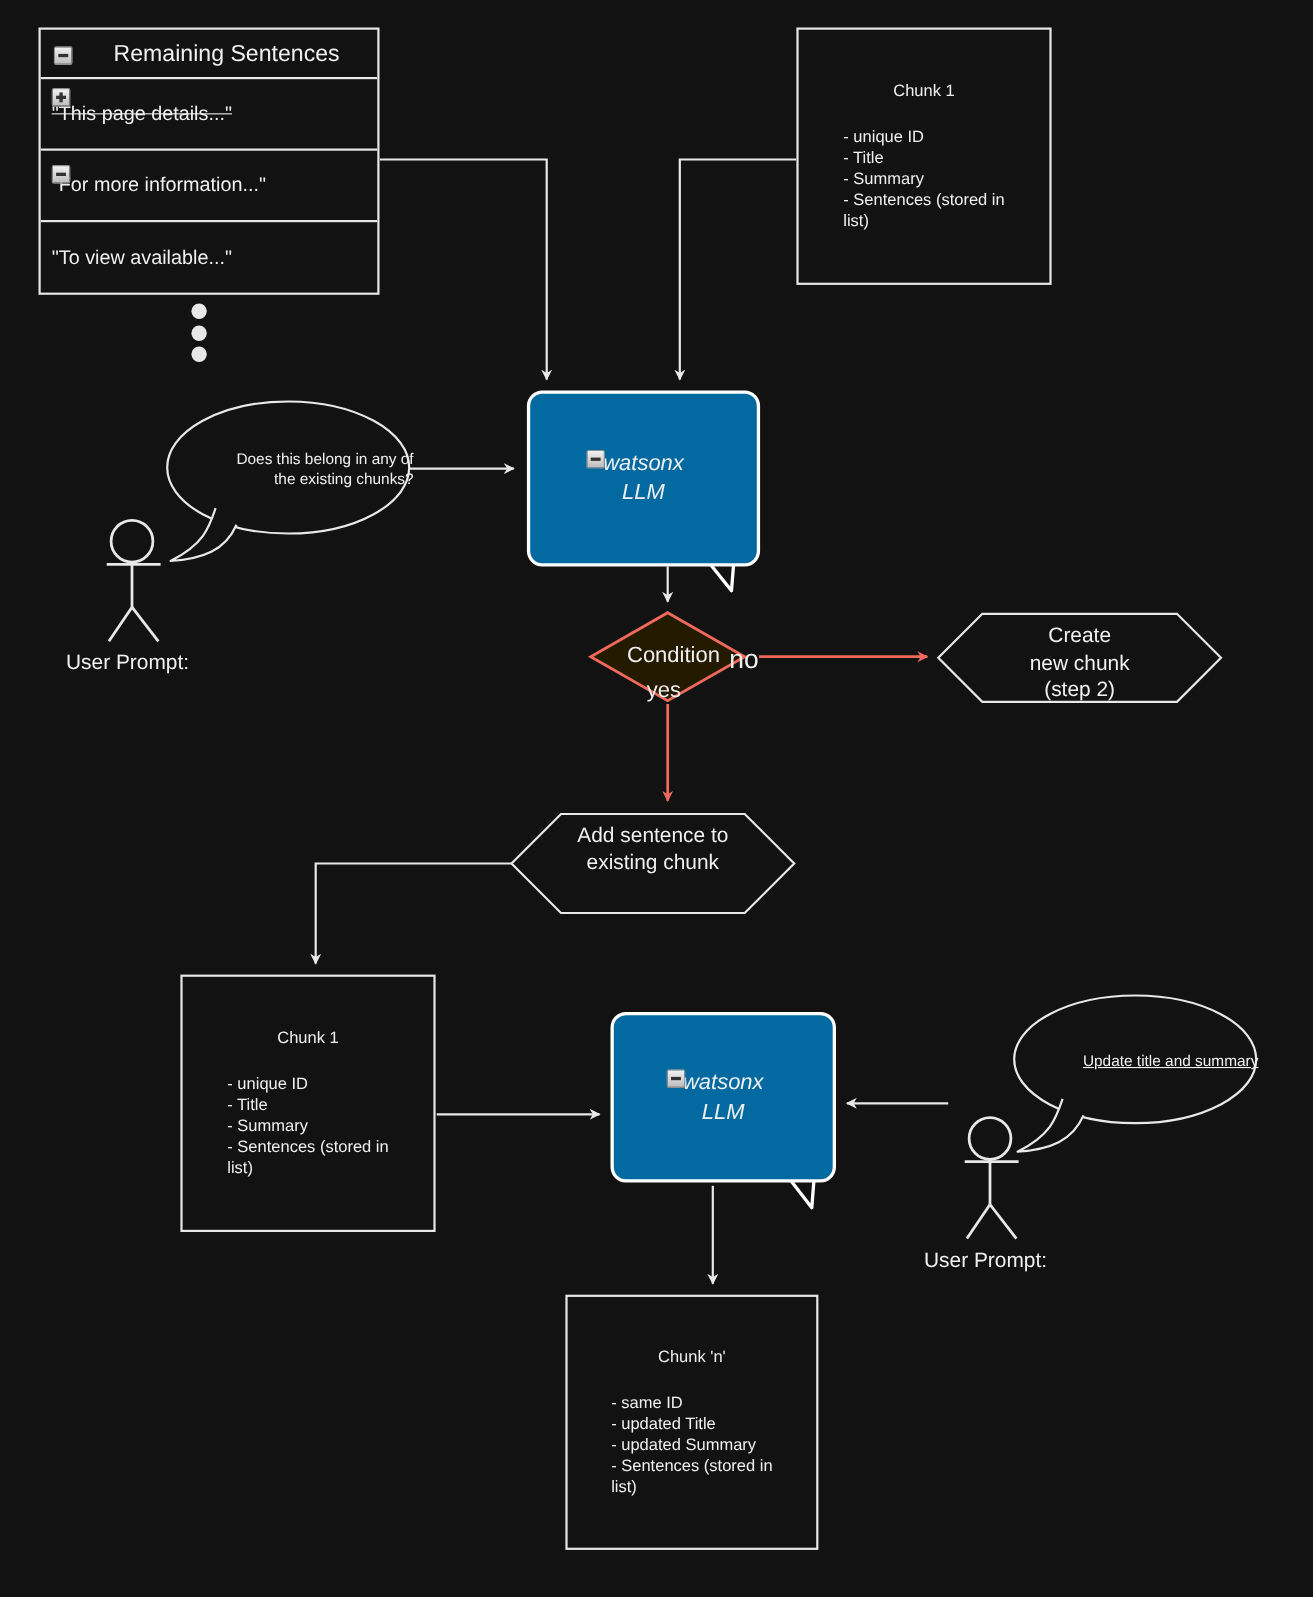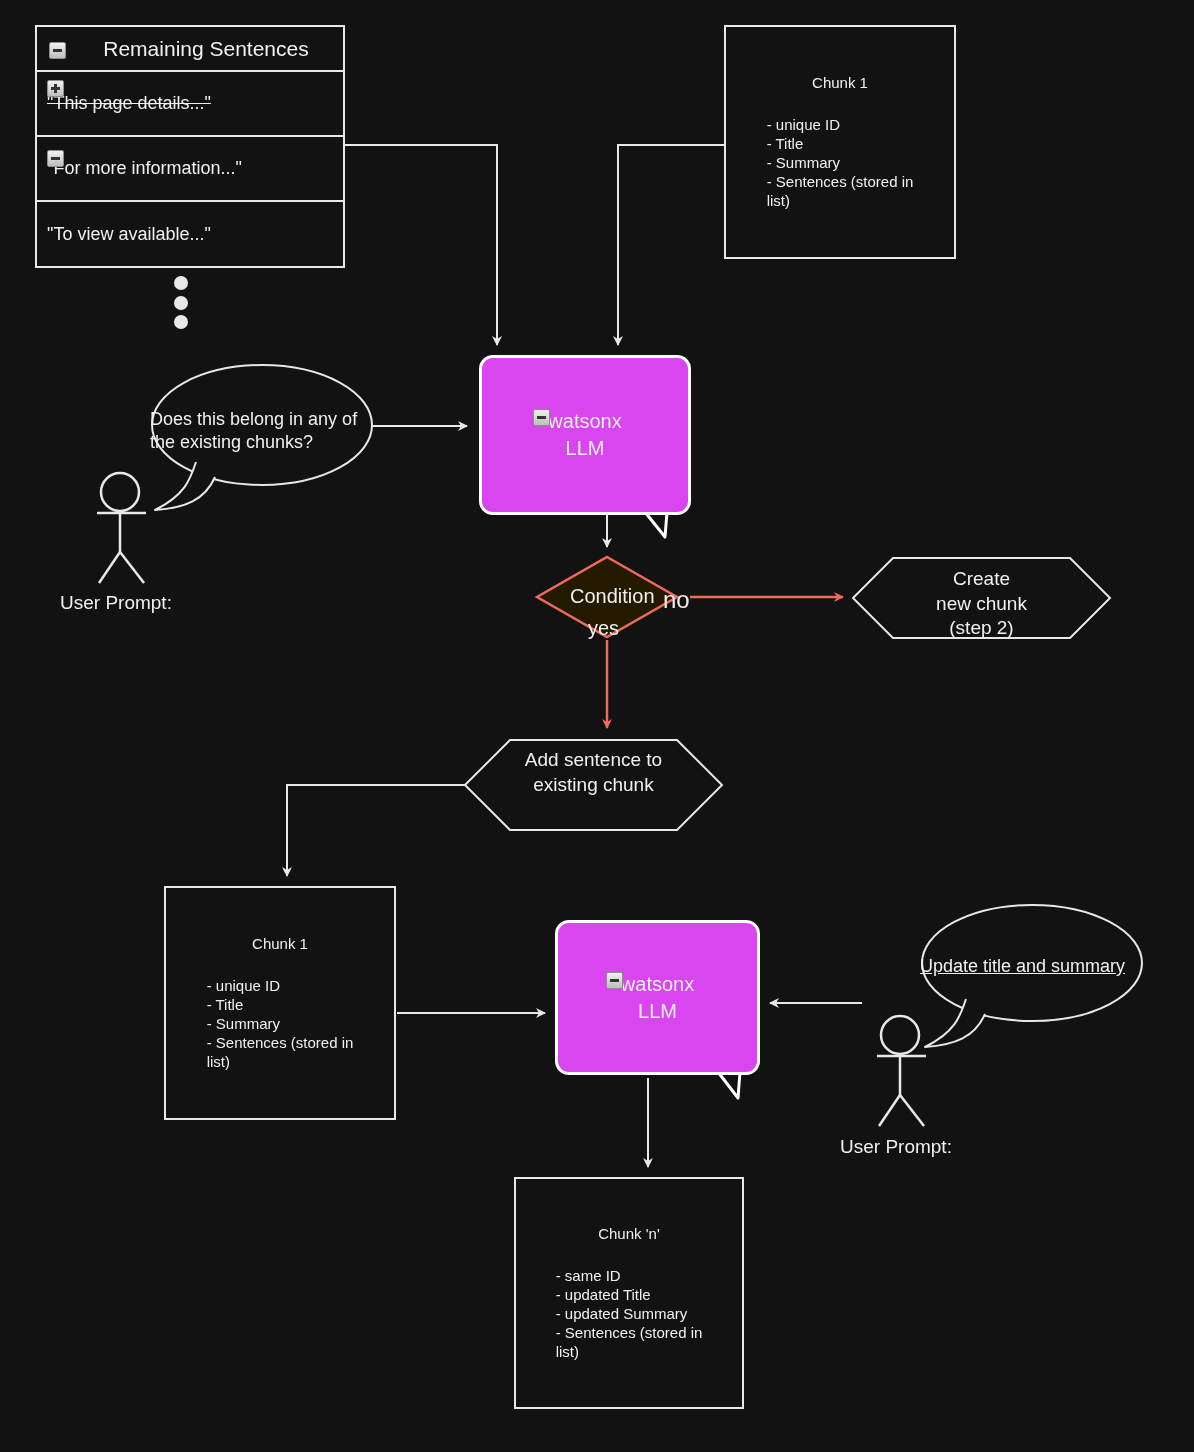--- a/index.html
+++ b/index.html
@@ -95,28 +95,29 @@
   .box .lines { }
 
   .chunk1-top { left: 724px; top: 25px; width: 232px; height: 234px; }
   .chunk1-bot { left: 164px; top: 886px; width: 232px; height: 234px; }
   .chunkn    { left: 514px; top: 1177px; width: 230px; height: 232px; }
 
   
   .wx {
     border: 3px solid #ffffff;
     border-radius: 14px;
-    background: #d946ef;
+    background: #0369a1;
     display: flex;
     flex-direction: column;
     align-items: center;
     justify-content: center;
     text-align: center;
     font-size: 20px;
     line-height: 1.35;
+    font-style: italic;
   }
   .wx1 { left: 479px; top: 355px; width: 212px; height: 160px; }
   .wx2 { left: 555px; top: 920px; width: 205px; height: 155px; }
   .wx-label { position: relative; display: inline-block; }
   .wx-label .tgl { position: absolute; left: -15px; top: 1px; }
 
   
   .hex {
     display: flex;
     align-items: center;
@@ -136,22 +137,22 @@
   }
   .lbl-userprompt-1 { left: 60px; top: 592px; }
   .lbl-userprompt-2 { left: 840px; top: 1136px; }
   .lbl-no  { left: 663px; top: 586px; font-size: 24px; }
   .lbl-yes { left: 588px; top: 617px; font-size: 20px; }
   .lbl-cond { left: 570px; top: 585px; font-size: 20px; }
 
   
   .balloon-text {
     position: absolute;
-    text-align: left;
-    font-size: 18px;
+    text-align: right;
+    font-size: 14px;
     line-height: 1.3;
     white-space: nowrap;
   }
   .bt1 { left: 150px; top: 408px; width: 226px; }
   .bt2 { left: 920px; top: 955px; width: 224px; text-decoration: underline; }
 </style>
 </head>
 <body>
 
 <svg id="canvas" viewBox="0 0 1194 1452">

